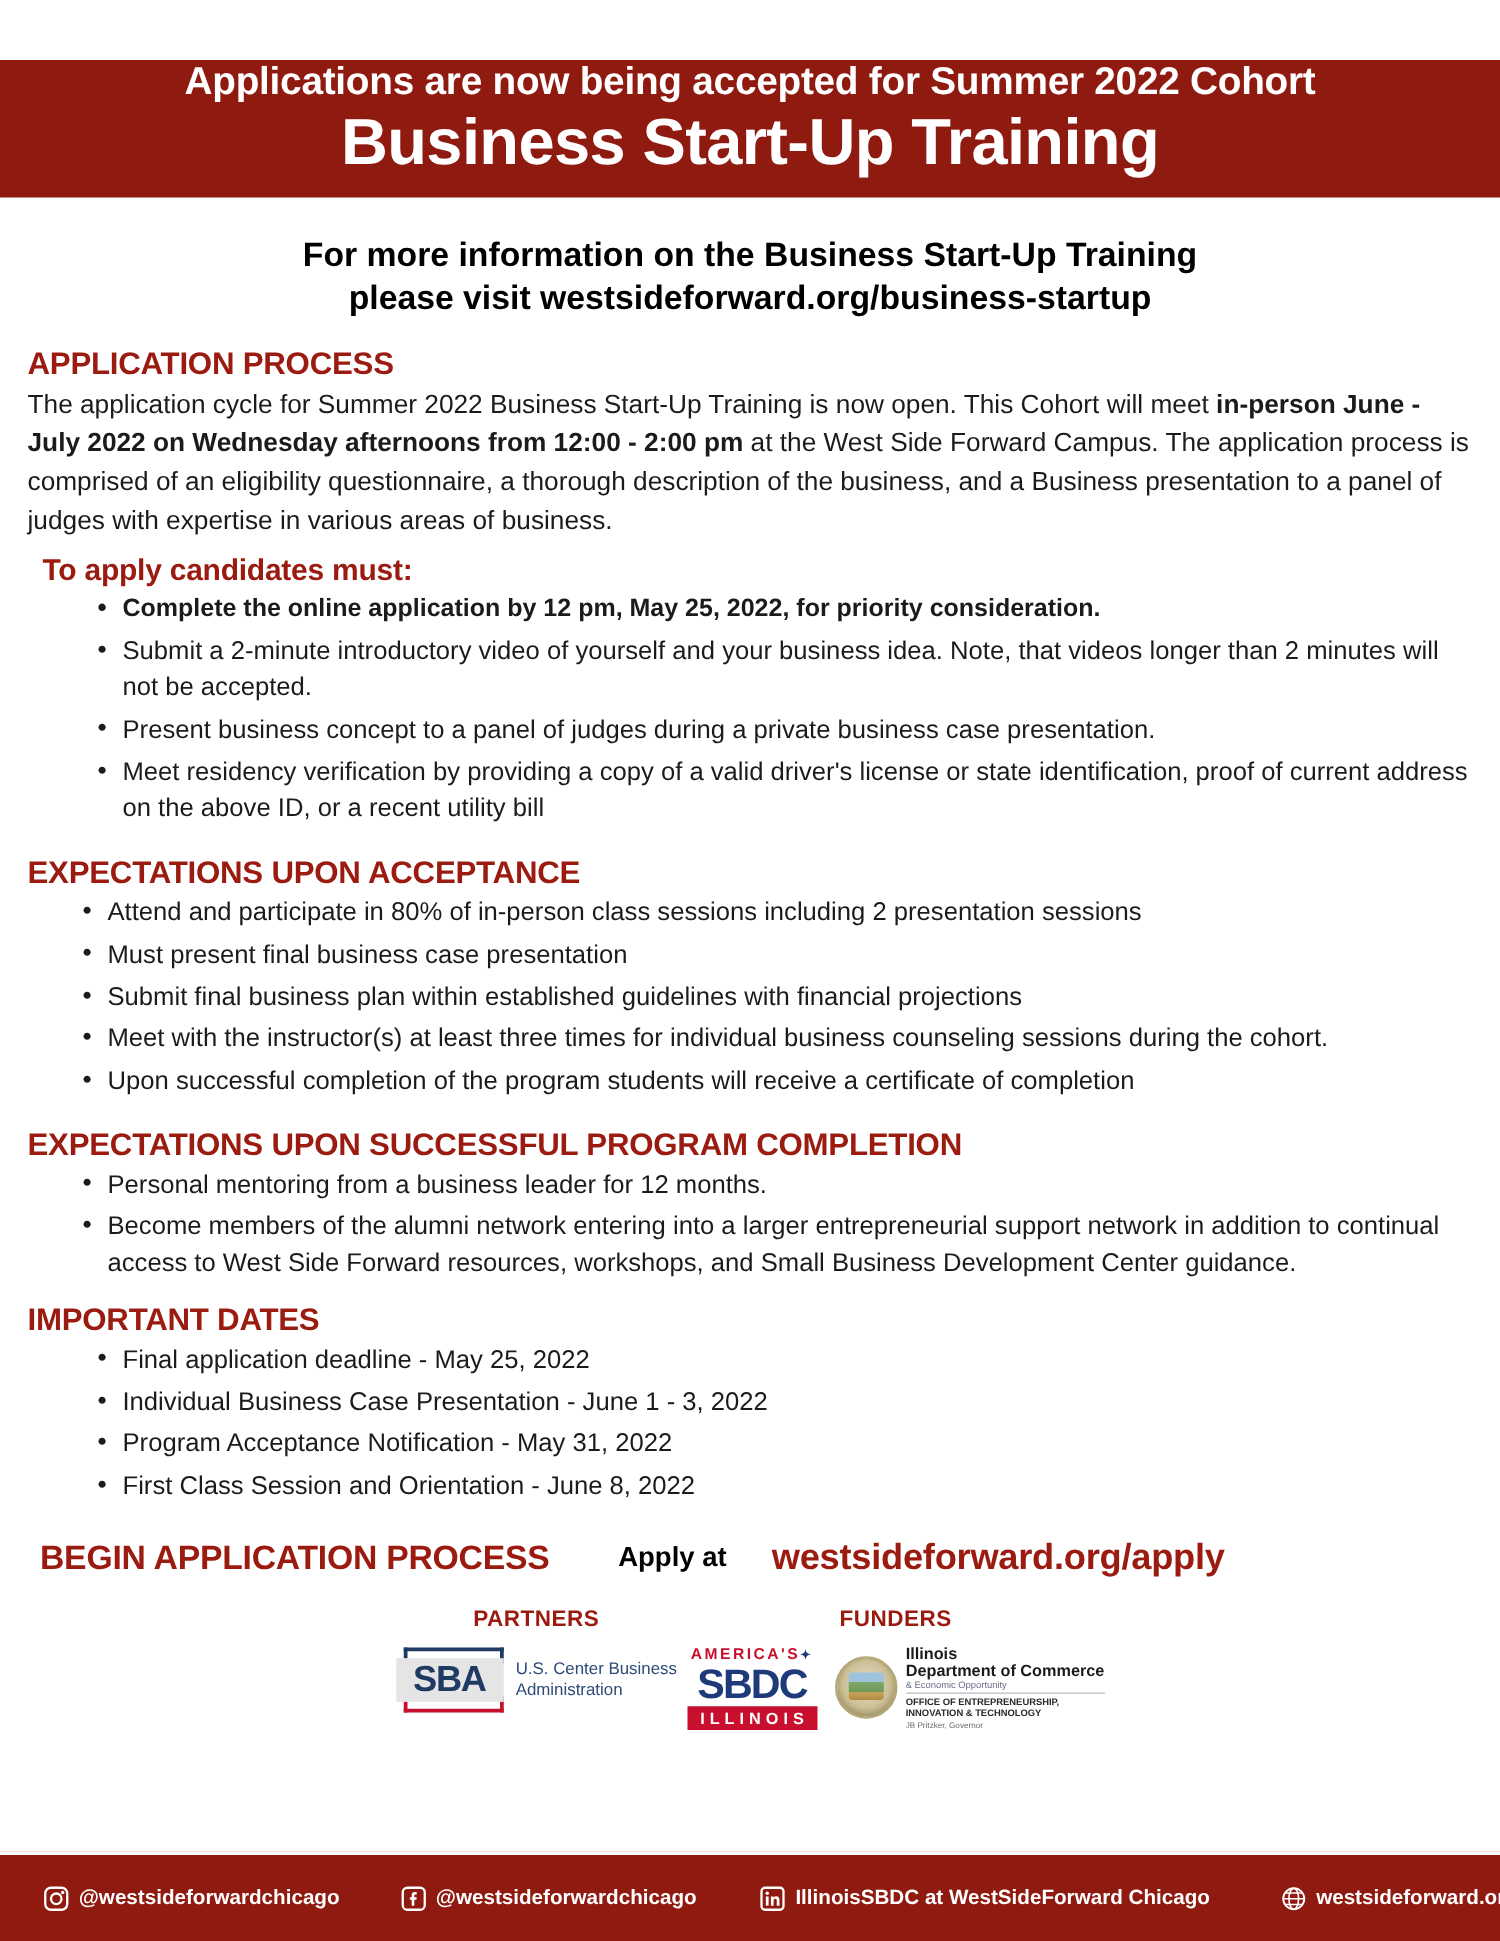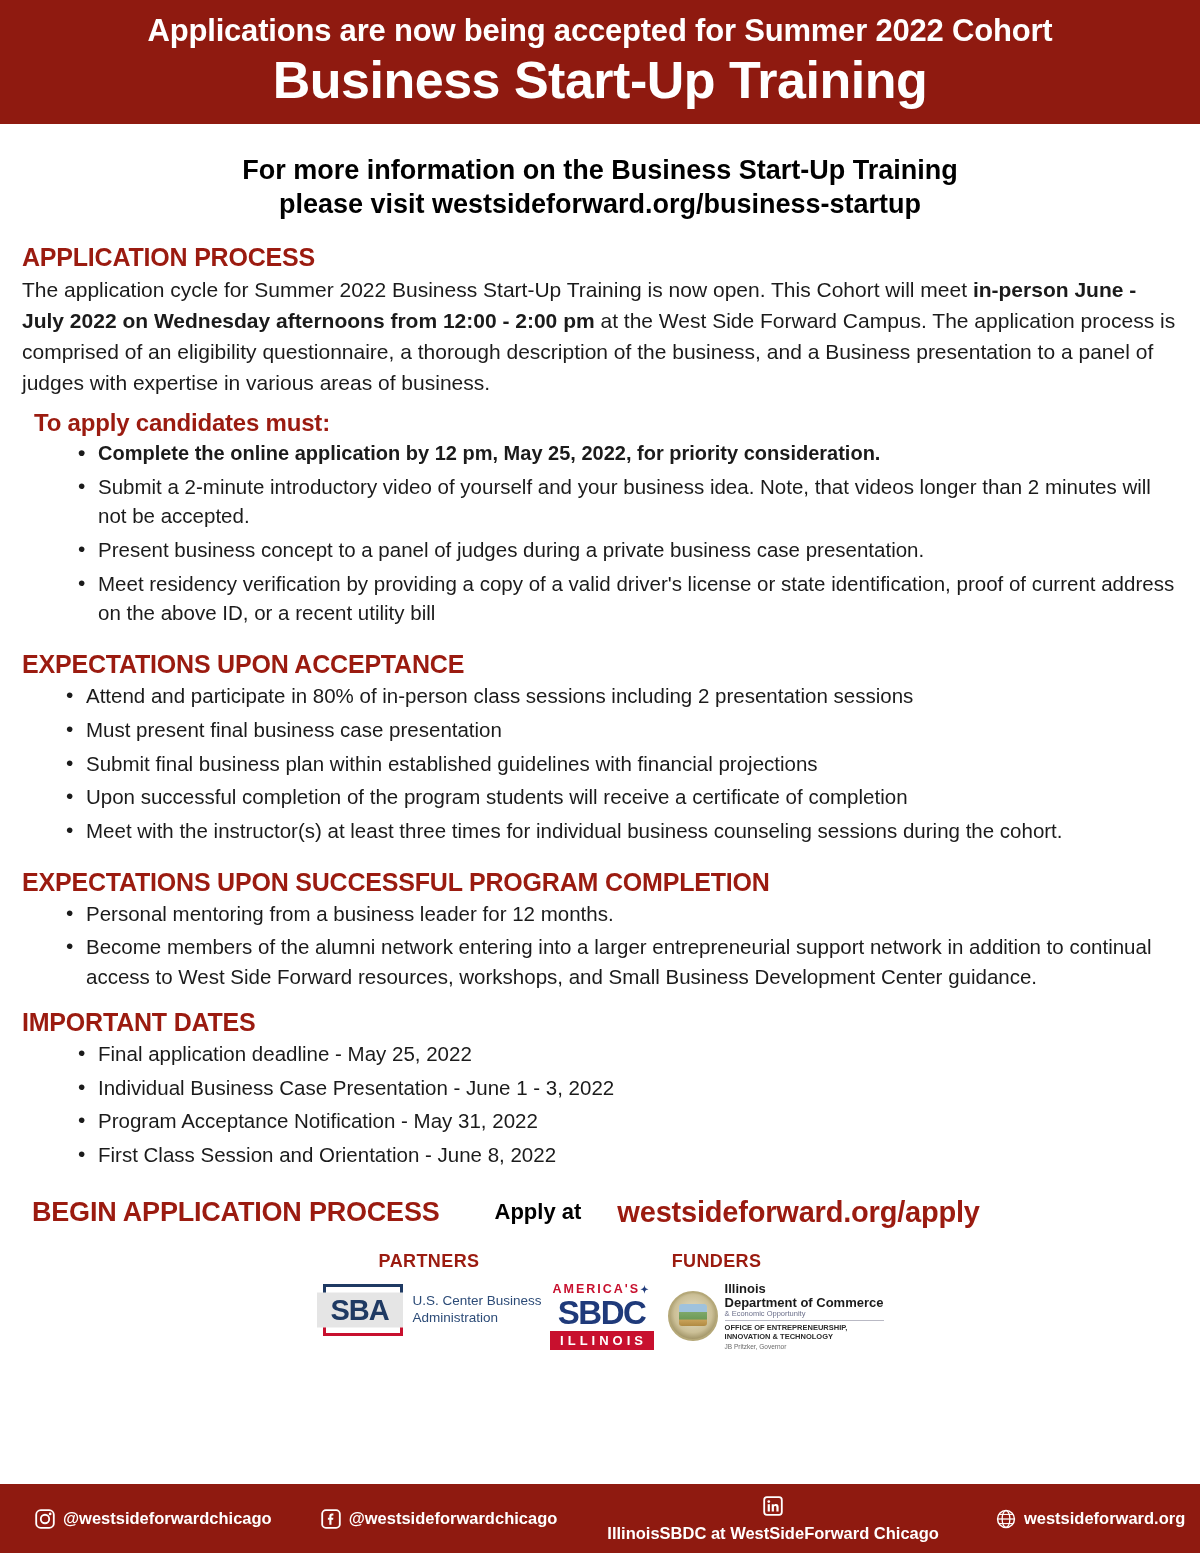--- a/index.html
+++ b/index.html
@@ -21,23 +21,24 @@
     background: #ffffff;
     box-sizing: border-box;
     display: flex;
     flex-direction: column;
   }
 
   
   .header {
     background: #8f1a10;
     color: #ffffff;
-    padding: 14px 20px 16px 20px;
+    padding: 0 20px 16px 20px;
     text-align: center;
     flex: none;
+    margin-top: 48px;
   }
   .header-kicker {
     font-family: "Liberation Sans", sans-serif;
     font-weight: bold;
     font-size: 31px;
     line-height: 1.1;
     letter-spacing: -0.2px;
     white-space: nowrap;
   }
   .header-title {
@@ -279,21 +280,21 @@
   .fitem {
     display: flex; align-items: center; gap: 7px;
     color: #ffffff;
     font-family: "Liberation Sans", sans-serif;
     font-weight: bold;
     font-size: 16.5px;
     white-space: nowrap;
   }
   .fitem.s1 { margin-left: 10px; }
   .fitem.s2 { margin-left: 48px; }
-  .fitem.s3 { margin-left: 50px; flex-direction: column; }
+  .fitem.s3 { margin-left: 50px; }
   .fitem.s4 { margin-left: 56px; }
   .ficon { width: 22px; height: 22px; flex: none; display:block; }
 </style>
 </head>
 <body>
 
 <div class="page">
 
   <div class="header">
     <div class="header-kicker">Applications are now being accepted for Summer 2022 Cohort</div>
@@ -319,22 +320,22 @@
         <li>Meet residency verification by providing a copy of a valid driver's license or state identification, proof of current address on the above ID, or a recent utility bill</li>
       </ul>
     </div>
 
     <div class="section">
       <h2 class="section-head">EXPECTATIONS UPON ACCEPTANCE</h2>
       <ul class="bullets">
         <li>Attend and participate in 80% of in-person class sessions including 2 presentation sessions</li>
         <li>Must present final business case presentation</li>
         <li>Submit final business plan within established guidelines with financial projections</li>
+        <li>Meet with the instructor(s) at least three times for individual business counseling sessions during the cohort.</li>
         <li>Upon successful completion of the program students will receive a certificate of completion</li>
-        <li>Meet with the instructor(s) at least three times for individual business counseling sessions during the cohort.</li>
       </ul>
     </div>
 
     <div class="section">
       <h2 class="section-head">EXPECTATIONS UPON SUCCESSFUL PROGRAM COMPLETION</h2>
       <ul class="bullets">
         <li>Personal mentoring from a business leader for 12 months.</li>
         <li>Become members of the alumni network entering into a larger entrepreneurial support network in addition to continual access to West Side Forward resources, workshops, and Small Business Development Center guidance.</li>
       </ul>
     </div>

